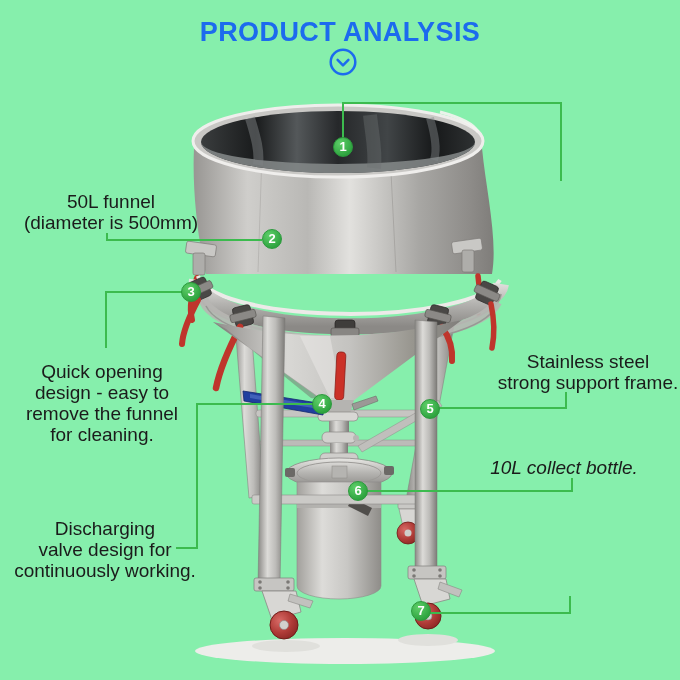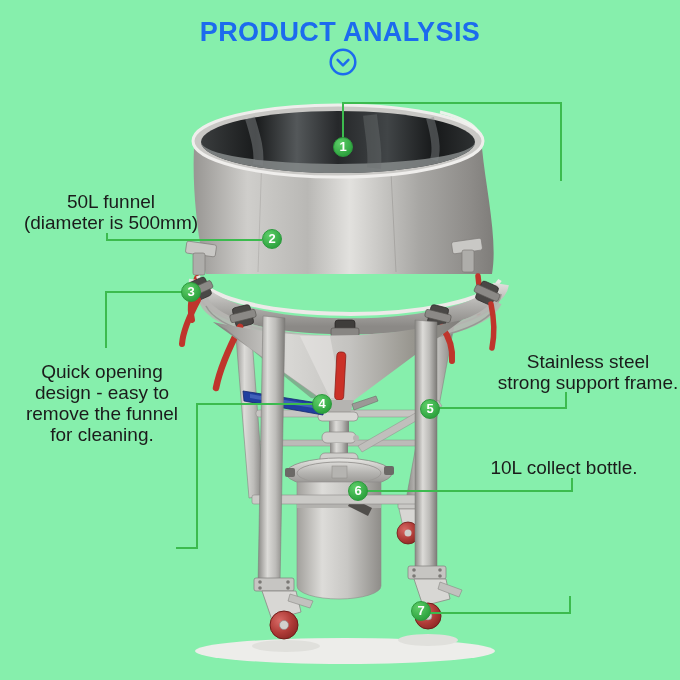--- a/index.html
+++ b/index.html
@@ -244,17 +244,20 @@
   <div class="badge" style="left:420px;top:399px;">5</div>
   <div class="badge" style="left:348px;top:481px;">6</div>
   <div class="badge" style="left:411px;top:601px;">7</div>
 
   <div class="callout-label" style="left:111px;top:191px;">50L funnel
 (diameter is 500mm)</div>
   <div class="callout-label" style="left:102px;top:349px;margin-top:12px;">Quick opening
 design - easy to
 remove the funnel
 for cleaning.</div>
+  <div class="callout-label" style="left:105px;top:518px;">Discharging
+valve design for
+continuously working.</div>
   <div class="callout-label" style="left:564px;top:351px;margin-left:24px;">Stainless steel
 strong support frame.</div>
-  <div class="callout-label" style="left:564px;top:457px;">10L collect bottle.</div>
+  <div class="callout-label" style="left:564px;top:457px;font-style:italic;">10L collect bottle.</div>
 
 </div>
 
 </body></html>

